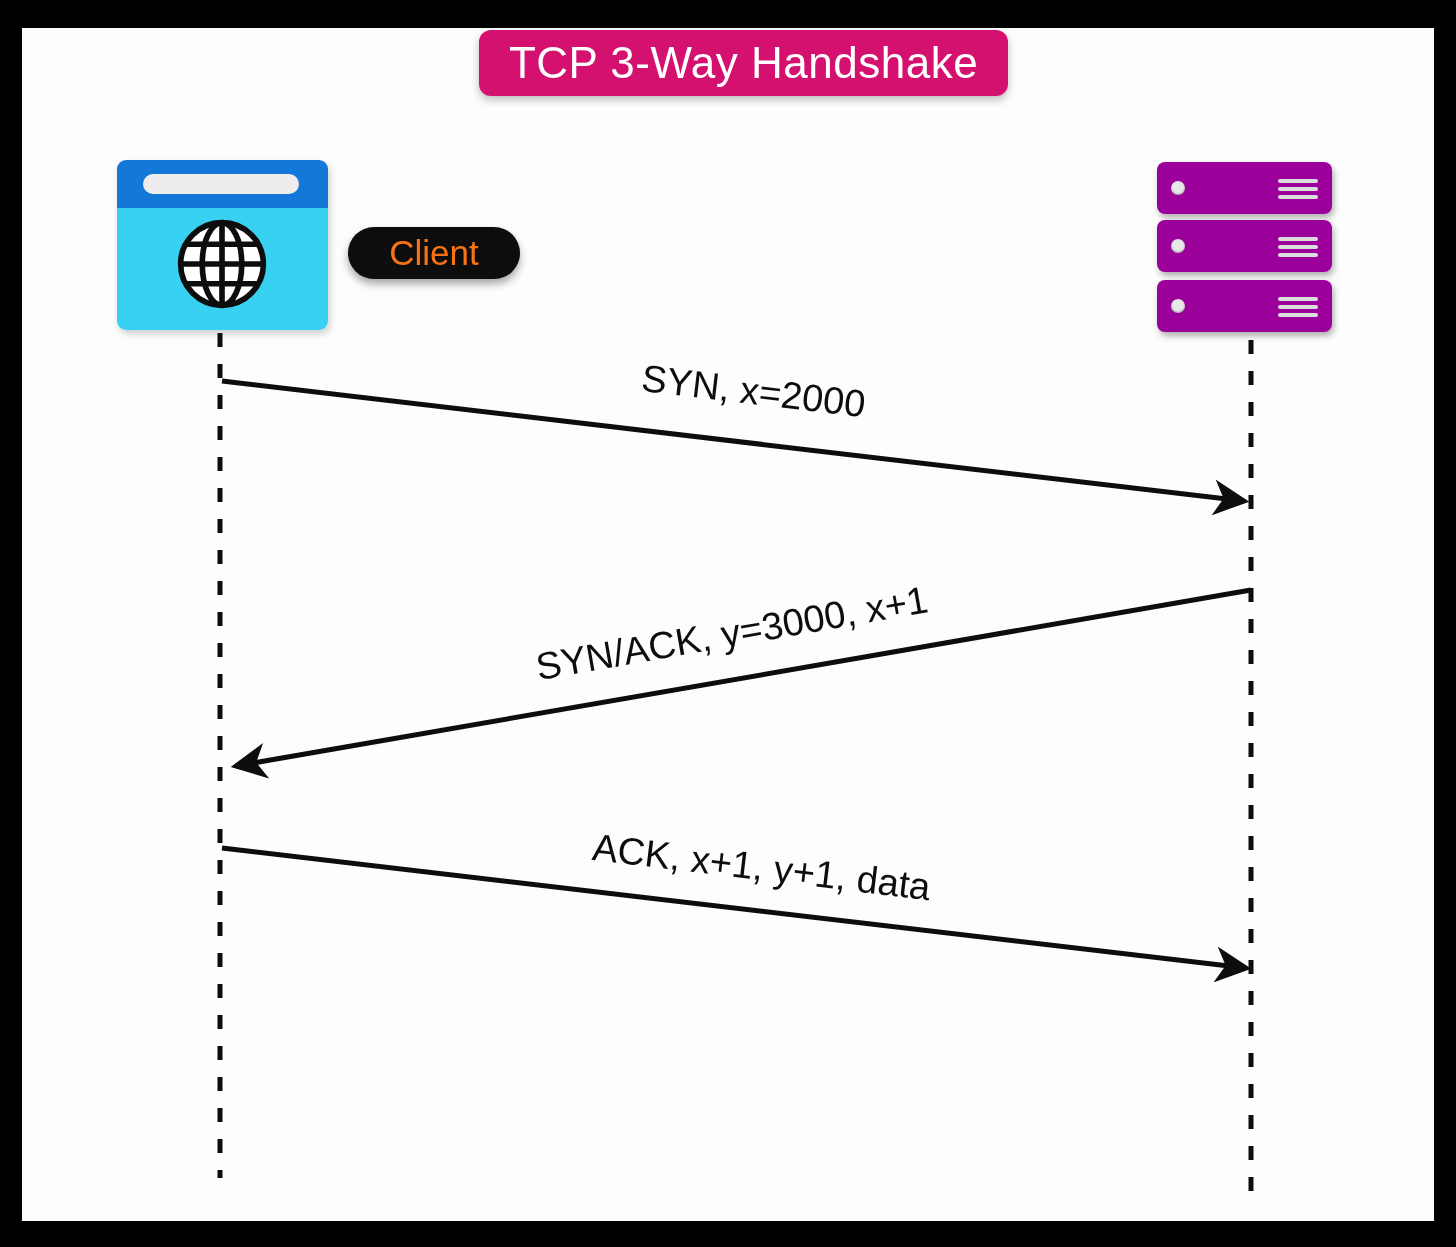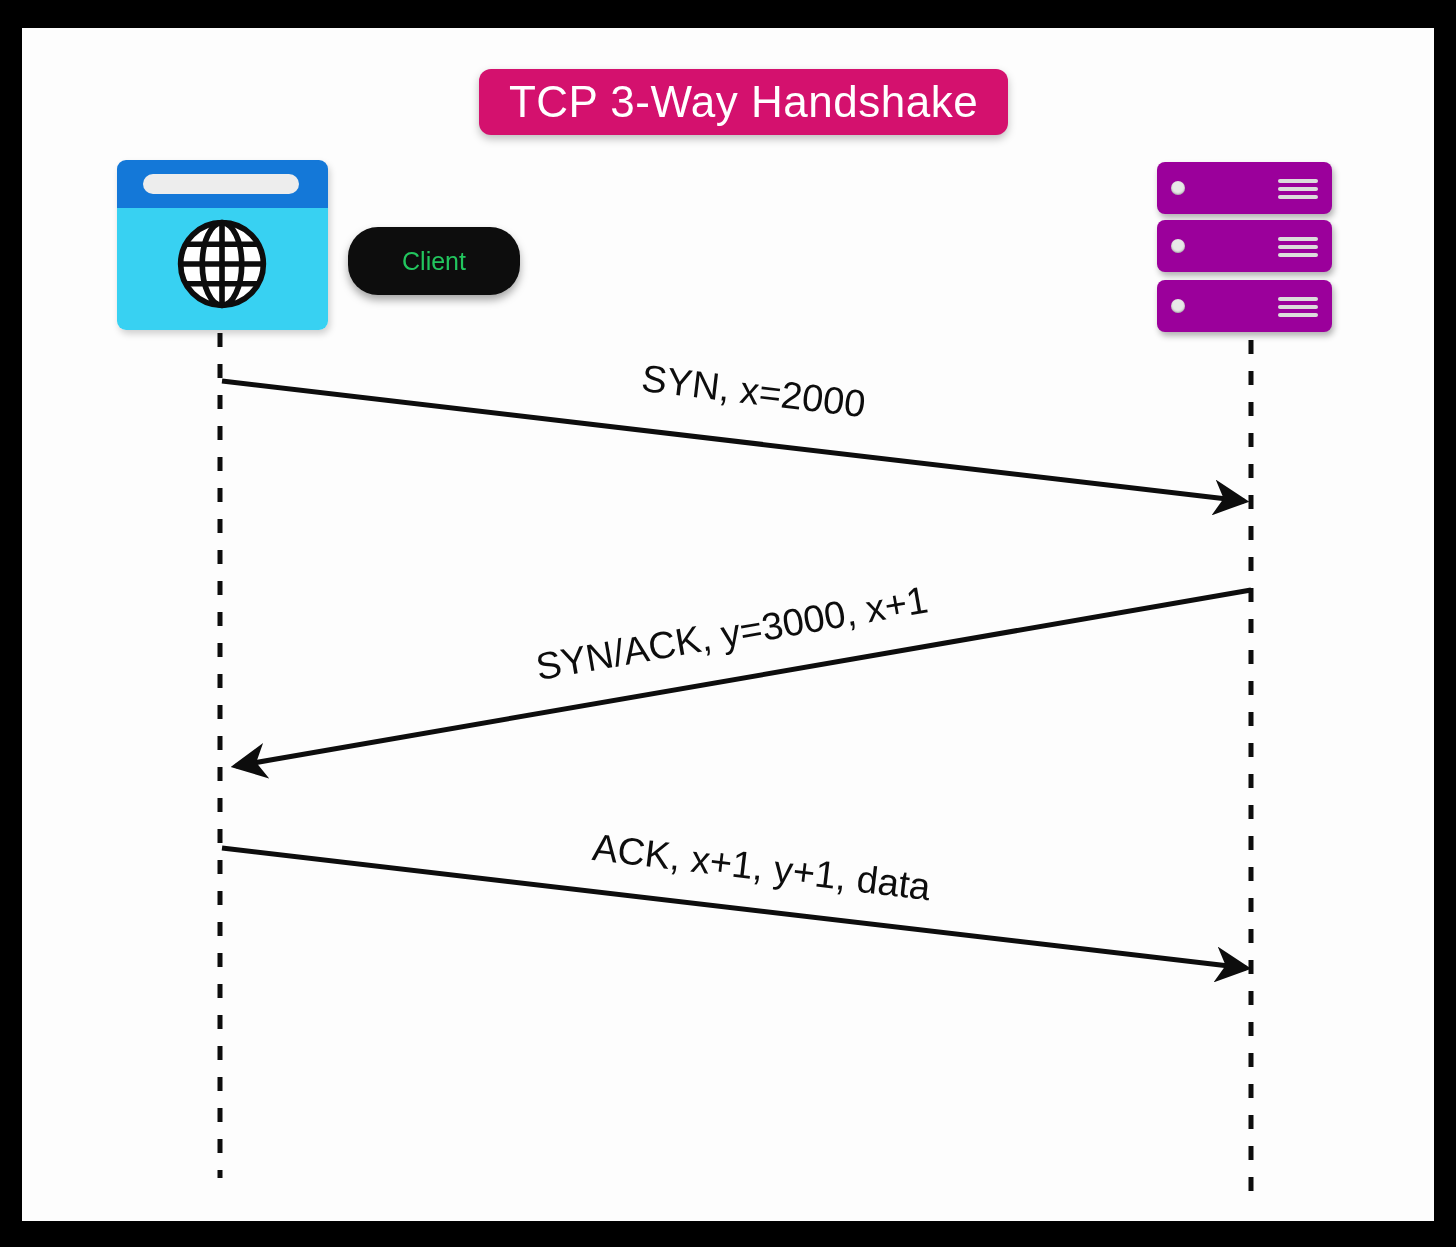--- a/index.html
+++ b/index.html
@@ -36,28 +36,28 @@
     justify-content: center;
     color: #fff;
     font-size: 44px;
     font-weight: 500;
     letter-spacing: 0.5px;
     box-shadow: 0 4px 8px rgba(0,0,0,0.25);
   }
   
   .actor-pill {
     position: absolute;
-    height: 68px;
+    height: 52px;
     border-radius: 30px;
     background: #0d0d0d;
-    color: #22c55e;
+    color: #f97316;
     display: flex;
     align-items: center;
     justify-content: center;
-    font-size: 25px;
+    font-size: 35px;
     box-shadow: 0 5px 9px rgba(0,0,0,0.35);
   }
   #client-pill { left: 348px; top: 227px; width: 172px; }
   #server-pill { left: 963px; top: 228px; width: 179px; }
   
   .browser-icon {
     position: absolute;
     left: 117px;
     top: 160px;
     width: 211px;
@@ -136,21 +136,21 @@
     font-size: 38px;
     fill: #0d0d0d;
   }
 </style>
 </head>
 <body>
 
 <div id="canvas">
   <div id="paper" style="background: rgb(253, 253, 253);"></div>
 
-  <div class="title-pill" id="title-pill" style="background: rgb(212, 17, 110); margin-top: 39px;">TCP 3-Way Handshake</div>
+  <div class="title-pill" id="title-pill" style="background: rgb(212, 17, 110);">TCP 3-Way Handshake</div>
 
   <div class="browser-icon">
     <div class="browser-top" id="browser-top" style="background: rgb(20, 120, 216);">
       <div class="browser-addressbar"></div>
     </div>
     <div class="browser-body" id="browser-body" style="background: rgb(56, 209, 242);"></div>
     <svg class="globe-svg" viewBox="-50 -50 100 100">
       <circle cx="0" cy="0" r="44" fill="#ffffff" stroke="#0d0d0d" stroke-width="6"></circle>
       <ellipse cx="0" cy="0" rx="21" ry="44" fill="none" stroke="#0d0d0d" stroke-width="6"></ellipse>
       <line x1="0" y1="-44" x2="0" y2="44" stroke="#0d0d0d" stroke-width="6"></line>

